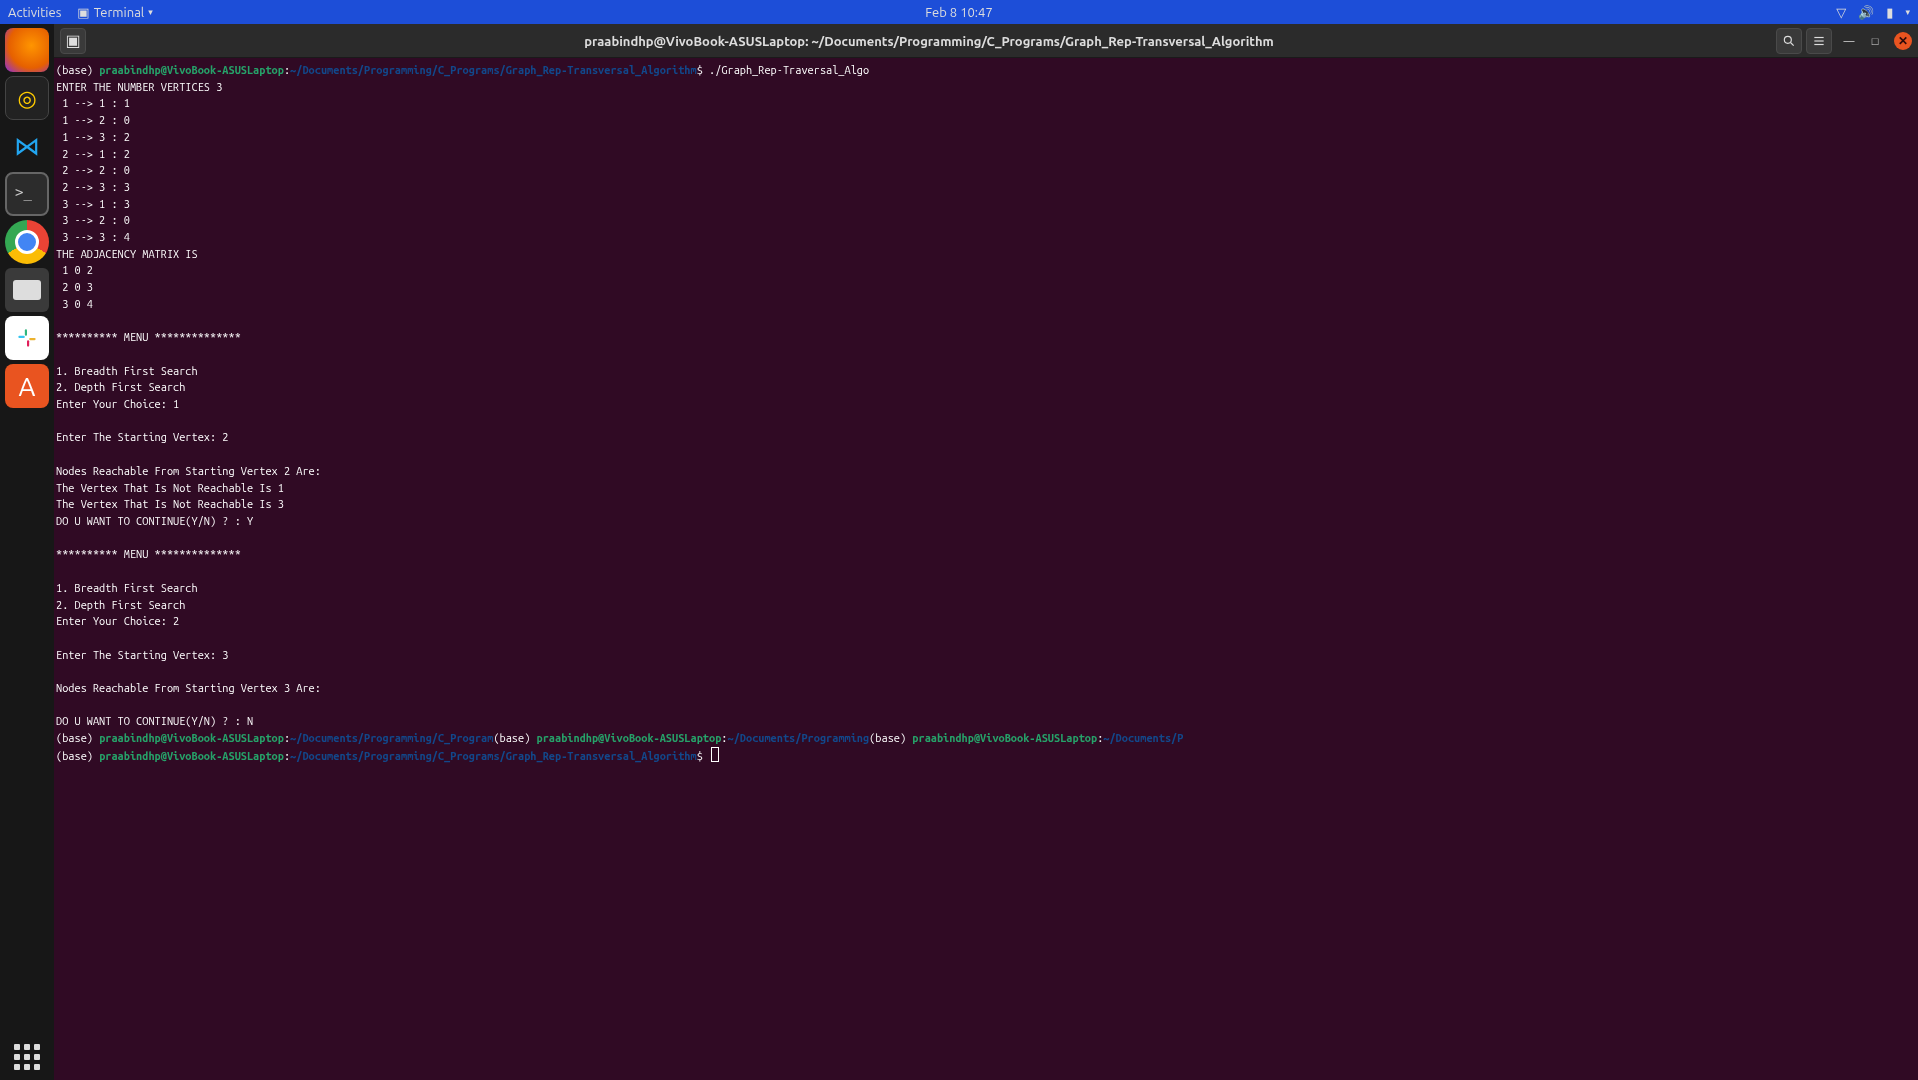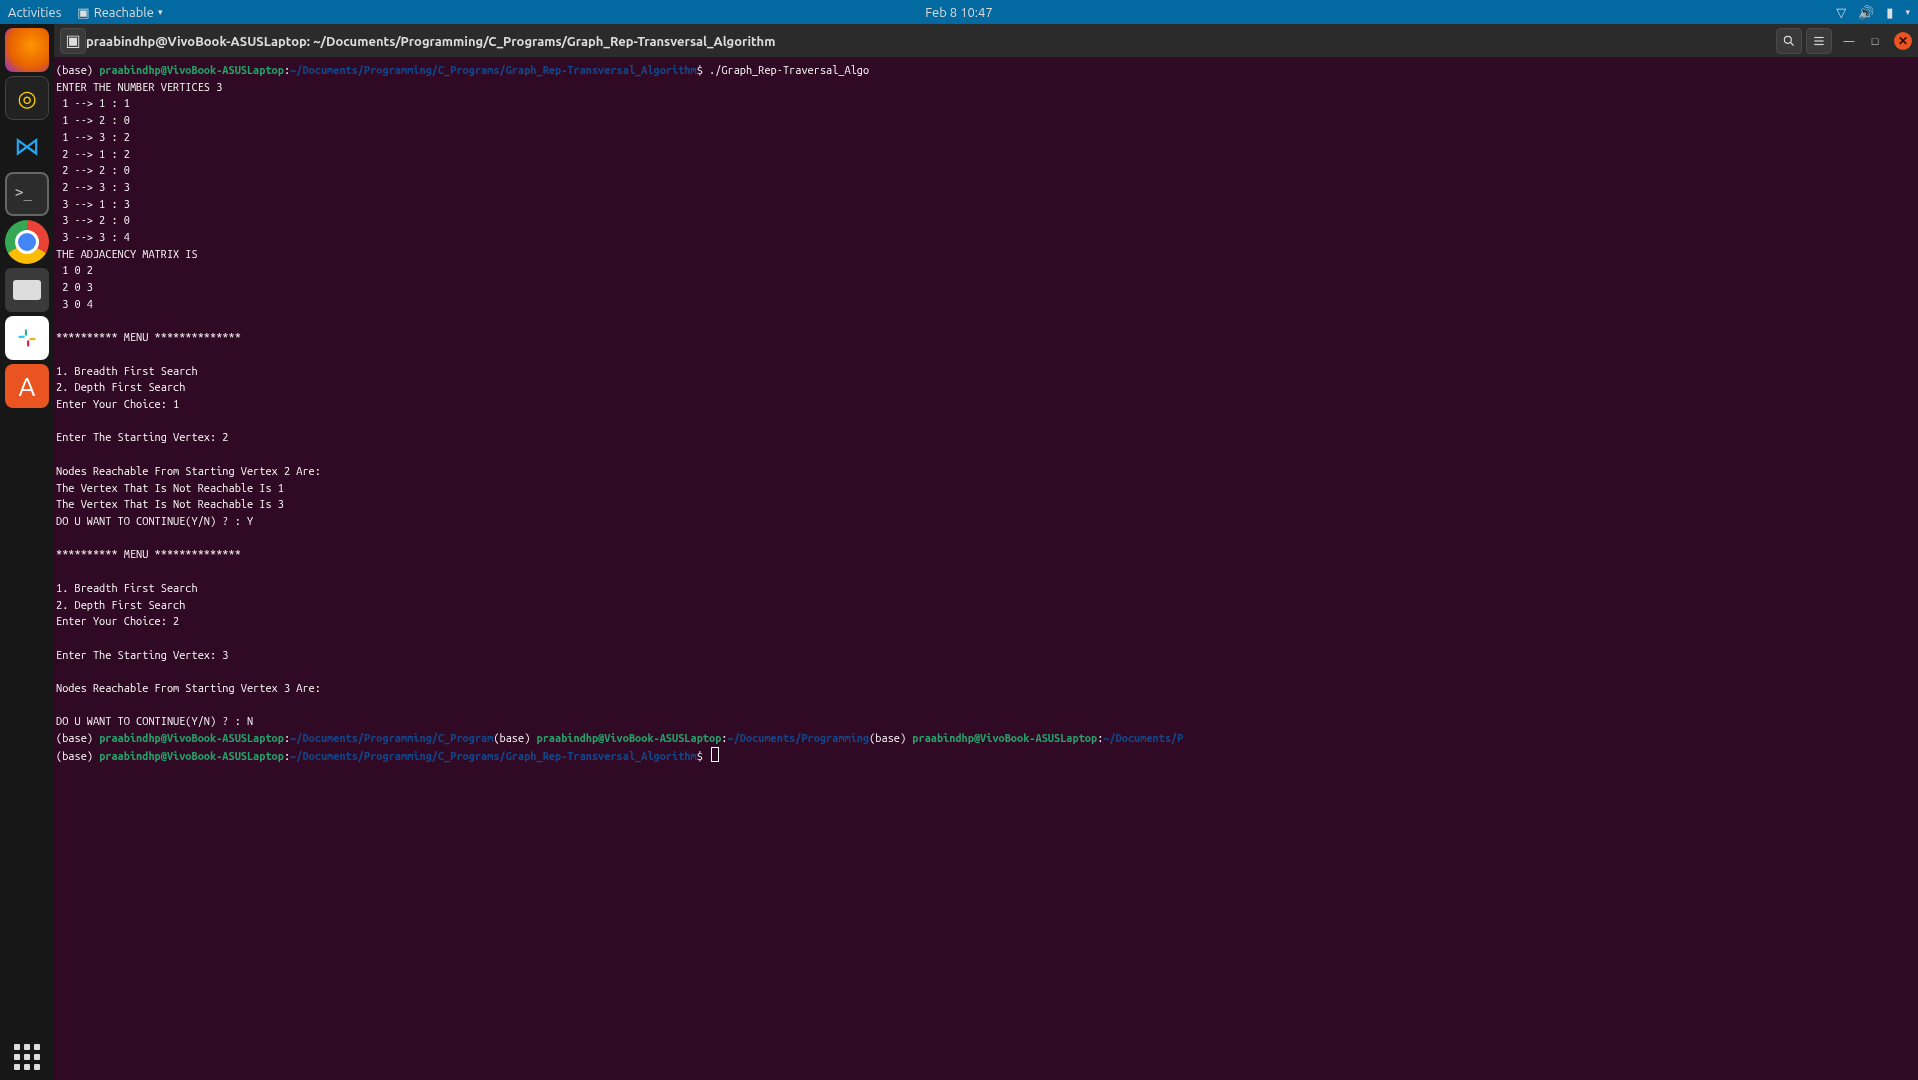--- a/index.html
+++ b/index.html
@@ -7,21 +7,21 @@
   width: 1918px;
   height: 1080px;
   background: #1e1e1e;
   font-family: Ubuntu, sans-serif;
   overflow: hidden;
   display: flex;
   flex-direction: column;
 }
 .topbar {
   height: 24px;
-  background: #0369a1;
+  background: #1d4ed8;
   color: #ddd;
   display: flex;
   align-items: center;
   font-size: 13px;
   padding: 0 8px;
 }
 .topbar-left { display: flex; align-items: center; gap: 16px; }
 .topbar-center { position: absolute; left: 50%; transform: translateX(-50%); }
 .topbar-right { margin-left: auto; display: flex; align-items: center; gap: 12px; }
 .app-menu { display: flex; align-items: center; gap: 4px; }
@@ -68,21 +68,21 @@
 .dock-apps span { background: #ddd; border-radius: 1px; }
 .window { flex: 1; display: flex; flex-direction: column; background: #300a24; }
 .titlebar {
   height: 34px;
   background: #2b2b2b;
   display: flex;
   align-items: center;
   padding: 0 6px;
   border-bottom: 1px solid #1a1a1a;
 }
-.titlebar-title { flex: 1; color: #ddd; font-size: 13px; font-weight: bold; }
+.titlebar-title { flex: 1; text-align: center; color: #ddd; font-size: 13px; font-weight: bold; }
 .title-btn {
   width: 26px;
   height: 26px;
   border-radius: 4px;
   background: #3a3a3a;
   border: 1px solid #4a4a4a;
   display: flex;
   align-items: center;
   justify-content: center;
   color: #ddd;
@@ -125,21 +125,21 @@
 }
 </style>
 </head>
 <body>
 
 <div class="topbar">
   <div class="topbar-left">
     <span>Activities</span>
     <span class="app-menu">
       <span>▣</span>
-      <span>Reachable</span>
+      <span>Terminal</span>
       <span class="tri-down">▾</span>
     </span>
   </div>
   <div class="topbar-center">Feb 8  10:47</div>
   <div class="topbar-right">
     <span>▽</span>
     <span>🔊</span>
     <span>▮</span>
     <span class="tri-down">▾</span>
   </div>

